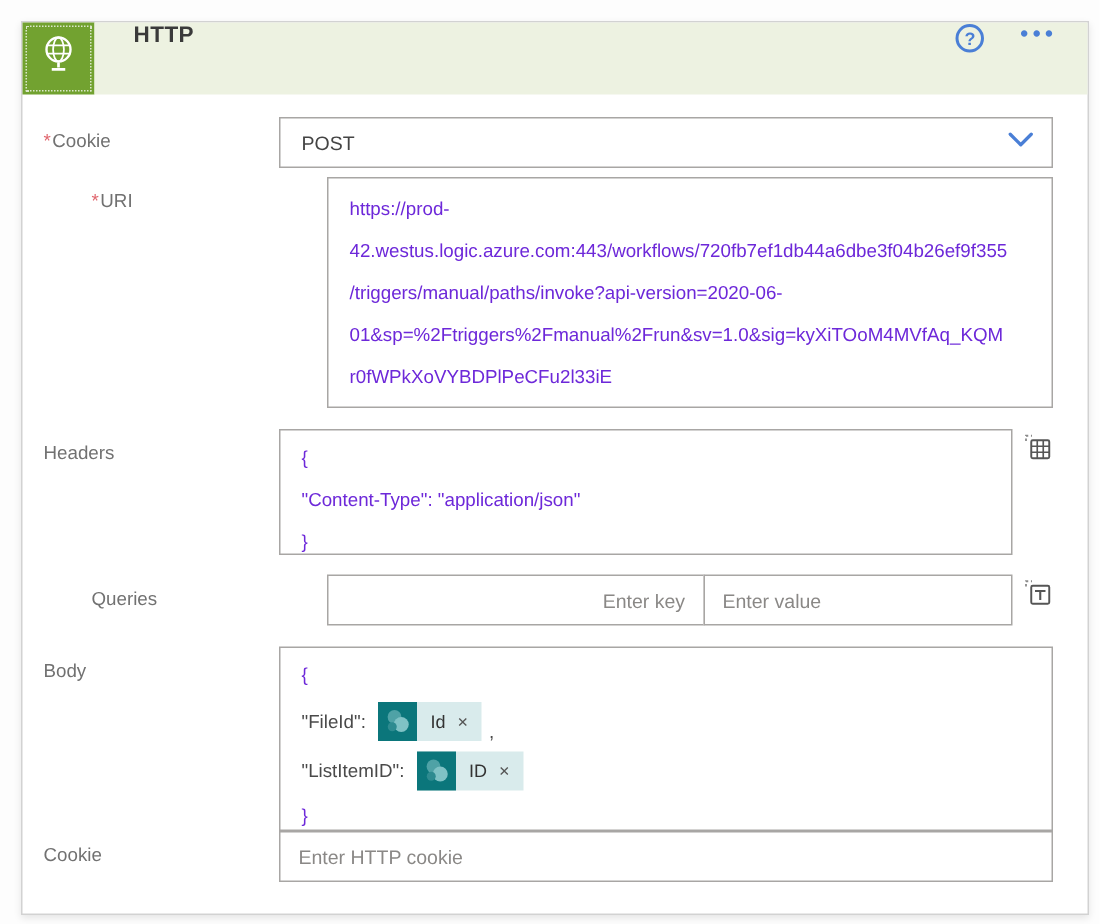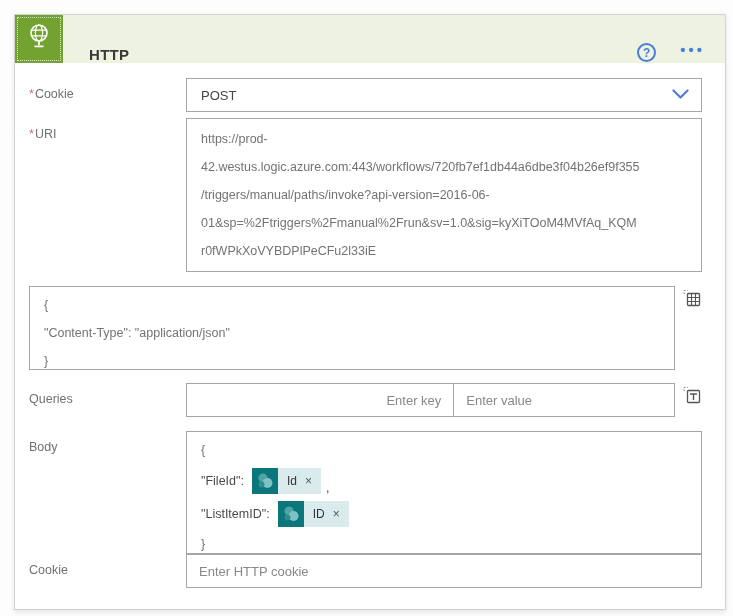--- a/index.html
+++ b/index.html
@@ -13,22 +13,22 @@
   }
 
   
   .card-header { display:flex; height:48px; cursor:pointer; }
   .icon-tile {
     width:48px; height:48px; background:#72a230; flex-shrink:0;
     display:flex; align-items:center; justify-content:center;
     outline:1px dotted rgba(255,255,255,0.75); outline-offset:-3px;
   }
   .header-bar {
-    flex:1; background:#edf2e1; display:flex; align-items:flex-end;
-    padding:13px 20px 0 26px;
+    flex:1; background:#edf2e1; display:flex; align-items:flex-start;
+    padding:0 20px 0 26px;
   }
   .header-title { font-size:15px; font-weight:700; color:#3a3a3a; letter-spacing:0.3px; }
   .header-right { margin-left:auto; display:flex; align-items:center; gap:24px; }
   .help-btn {
     width:19px; height:19px; border:2px solid #4a7fd6; border-radius:50%;
     color:#4a7fd6; font-size:12px; font-weight:700;
     display:flex; align-items:center; justify-content:center;
     background:transparent; cursor:pointer;
   }
   .menu-btn {
@@ -45,21 +45,21 @@
   }
   .req { color:#e0676f; margin-right:1px; }
   .row-field { flex:1; display:flex; align-items:flex-start; min-width:0; }
 
   .box { border:1px solid #a8a6a4; background:#fff; width:100%; }
 
   .method-box { height:34px; display:flex; align-items:center; padding:0 12px 0 14px; cursor:pointer;gap:18px; }
   .method-value { flex:1; font-size:13px; color:#444; }
 
   .uri-box { min-height:145px; padding:6px 14px 6px 14px; cursor:text; }
-  .code-line { font-size:12.5px; color:#737373; line-height:28px; word-break:break-all; }
+  .code-line { font-size:12.5px; color:#6d28d9; line-height:28px; word-break:break-all; }
 
   .headers-box { height:84px; padding:4px 14px; cursor:text; }
 
   .side-icon-btn {
     width:20px; height:20px; margin-left:7px; margin-top:2px; flex-shrink:0;
     background:transparent; border:none; padding:0; cursor:pointer;
   }
 
   .kv-input {
     height:34px; border:1px solid #a8a6a4; background:#fff;
@@ -77,21 +77,21 @@
   .token-ico {
     width:26px; height:26px; background:#0b767b; flex-shrink:0;
     display:flex; align-items:center; justify-content:center;
   }
   .token-label { font-size:12px; color:#333; padding:0 5px 0 9px; }
   .token-x { font-size:12px; color:#555; padding:0 9px 0 3px; cursor:pointer; }
   .token-suffix { font-size:12.5px; color:#4a4a4a; margin-left:5px; align-self:flex-end; padding-bottom:2px; }
 
   .cookie-input { width:100%; }
 
-  .mb6 { margin-bottom:6px; } .mb14 { margin-bottom:14px; }
+  .mb6 { margin-bottom:6px; } .mb14 { margin-bottom:14px;margin-left:32px; }
   .mb13 { margin-bottom:13px; } .mb11 { }
 </style>
 </head>
 <body>
 
 <div class="stage">
   <div class="card">
 
     <div class="card-header">
       <div class="icon-tile">
@@ -136,28 +136,29 @@
       </div>
 
       <div class="row mb14">
         <div class="row-label">
           <span class="req">*</span><span>URI</span>
         </div>
         <div class="row-field">
           <div class="box uri-box">
             <div class="code-line">https://prod-</div>
             <div class="code-line">42.westus.logic.azure.com:443/workflows/720fb7ef1db44a6dbe3f04b26ef9f355</div>
-            <div class="code-line">/triggers/manual/paths/invoke?api-version=2016-06-</div>
+            <div class="code-line">/triggers/manual/paths/invoke?api-version=2020-06-</div>
             <div class="code-line">01&amp;sp=%2Ftriggers%2Fmanual%2Frun&amp;sv=1.0&amp;sig=kyXiTOoM4MVfAq_KQM</div>
             <div class="code-line">r0fWPkXoVYBDPlPeCFu2l33iE</div>
           </div>
         </div>
       </div>
 
       <div class="row mb13">
+        <div class="row-label">Headers</div>
         <div class="row-field">
           <div class="box headers-box">
             <div class="code-line">{</div>
             <div class="code-line">"Content-Type": "application/json"</div>
             <div class="code-line">}</div>
           </div>
           <button class="side-icon-btn">
             <span>
               <svg width="20" height="20" viewBox="0 0 20 20" fill="none">
                 <path d="M2 6 V2.5 H6" stroke="#8a8a8a" stroke-width="1.2" stroke-dasharray="1.6 1.8"></path>

